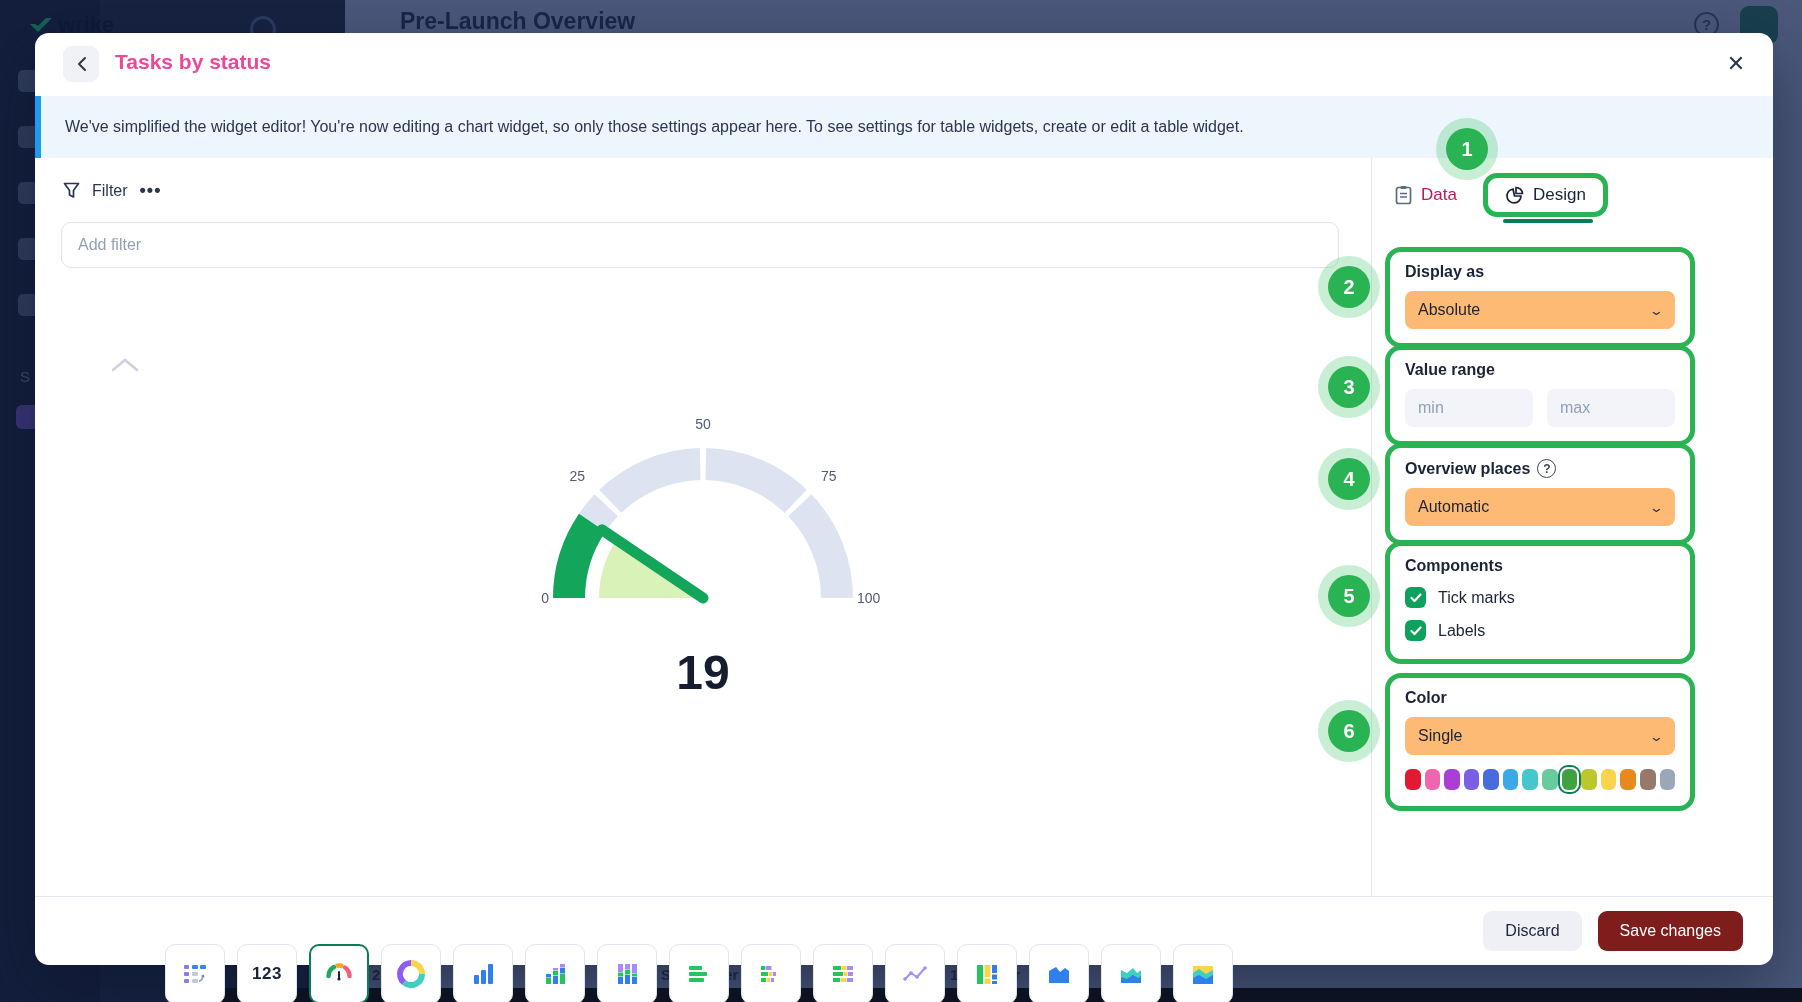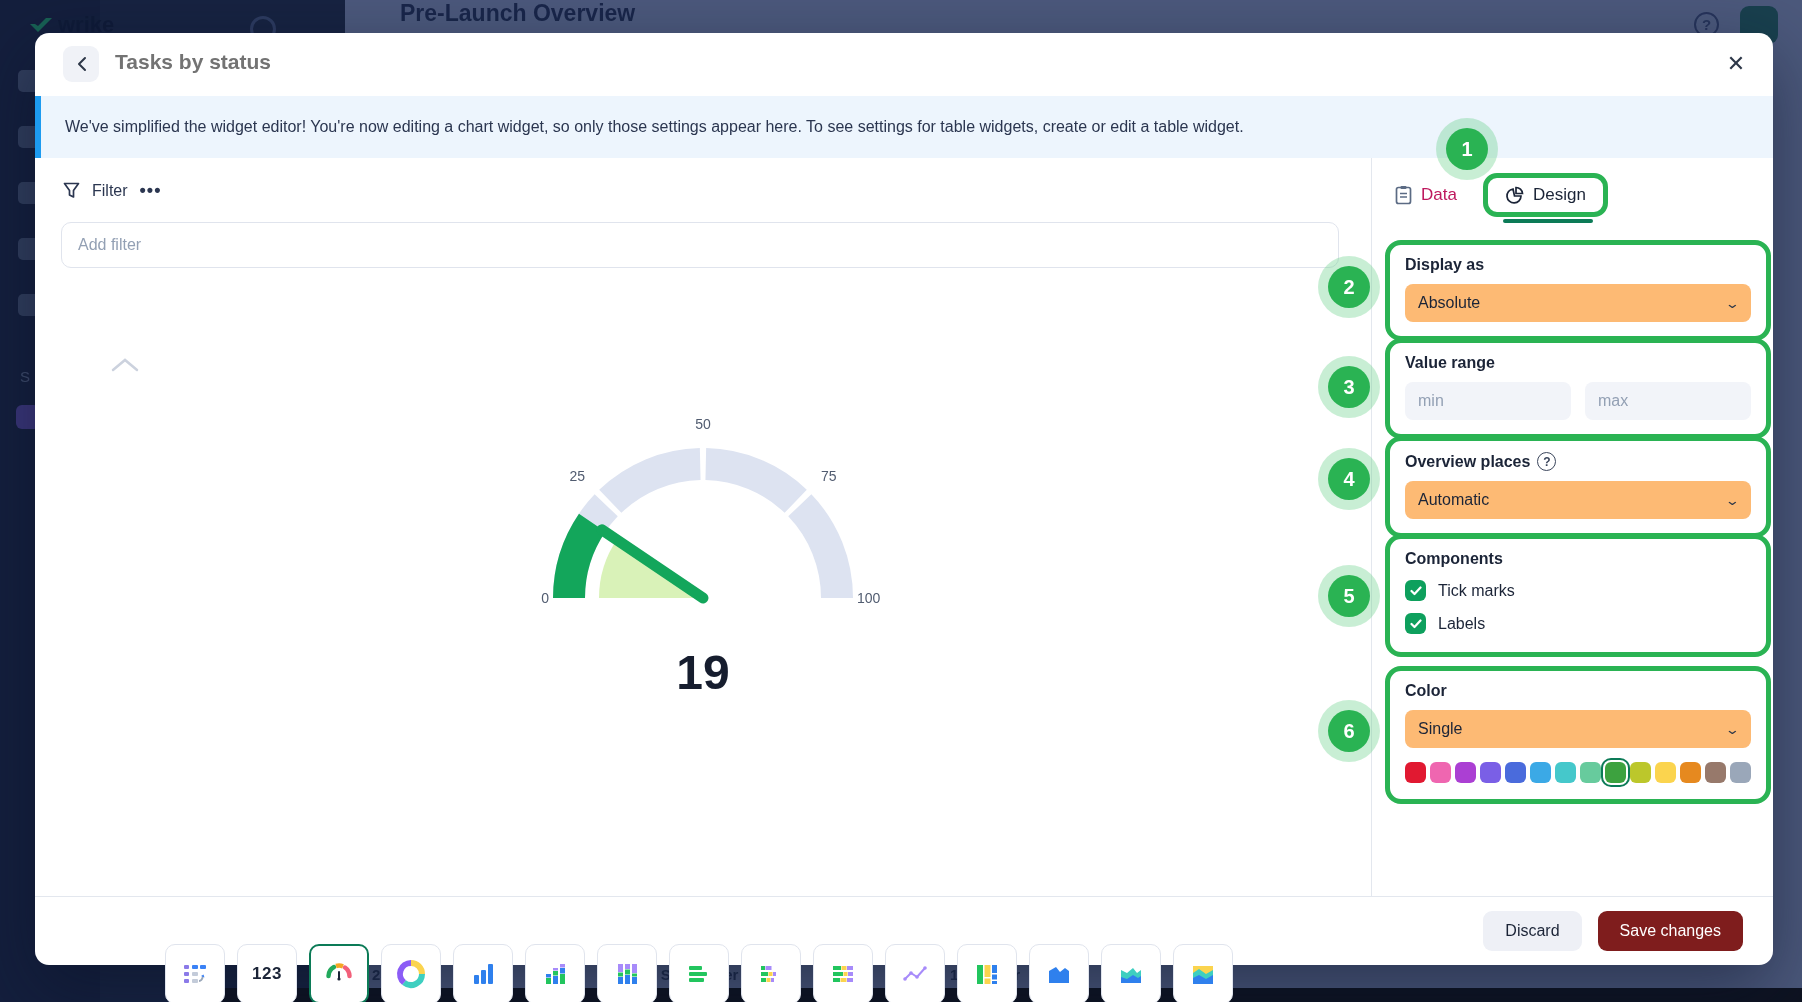--- a/index.html
+++ b/index.html
@@ -6,40 +6,40 @@
   html,body { width:1802px; height:1002px; overflow:hidden; }
   body { font-family:"Liberation Sans", sans-serif; background:#66759a; position:relative; color:#1e2536; }
 
   
   .bg { position:absolute; inset:0; }
   .bg-rail { position:absolute; left:0; top:0; width:100px; height:1002px; background:#16223f; }
   .bg-topbar { position:absolute; left:100px; top:0; width:245px; height:1002px; background:#1b2746; }
   .bg-logo-check { position:absolute; left:28px; top:16px; width:26px; height:20px; opacity:.75; }
   .bg-logo-text { position:absolute; left:58px; top:12px; font-size:22px; font-weight:700; color:#0e1a36; opacity:.8; }
   .bg-search { position:absolute; left:250px; top:16px; width:26px; height:26px; border:3px solid #3a4a72; border-radius:50%; }
-  .bg-title { position:absolute; left:400px; top:0; font-size:23px; font-weight:700; color:#1d2b52; }
+  .bg-title { position:absolute; left:400px; top:8px; font-size:23px; font-weight:700; color:#1d2b52; }
   .bg-help { position:absolute; left:1694px; top:12px; width:25px; height:25px; border:2.5px solid #31406a; border-radius:50%; color:#31406a; font-size:15px; font-weight:700; text-align:center; line-height:21px; }
   .bg-avatar { position:absolute; left:1740px; top:6px; width:38px; height:38px; border-radius:9px; background:#1d5158; }
   .bg-railicons { position:absolute; left:18px; top:70px; width:64px; display:flex; flex-direction:column; gap:34px; opacity:.35; }
   .bg-railicons span { width:22px; height:22px; border-radius:5px; background:#8fa0c4; display:block; }
   .bg-spaces { position:absolute; left:20px; top:368px; font-size:15px; color:#8fa0c4; opacity:.5; }
   .bg-purple { position:absolute; left:16px; top:405px; width:24px; height:24px; border-radius:6px; background:#7d5fe0; opacity:.55; }
   .bg-bottomstrip { position:absolute; left:345px; top:960px; width:1457px; height:42px; background:#66759a; }
   .bg-table-line { position:absolute; top:962px; width:1px; height:32px; background:#4d5c82; }
   .bg-cell { position:absolute; top:966px; font-size:15px; font-weight:700; color:#243457; }
   .bg-invite-pill { position:absolute; left:100px; top:955px; width:245px; height:47px; background:#1b2746; }
   .bg-scrollbar { position:absolute; left:170px; top:988px; width:1632px; height:14px; background:#0d1117; }
   .bg-scrim { position:absolute; inset:0; background:rgba(18,28,56,0.30); }
 
   
   .modal { position:absolute; left:35px; top:33px; width:1738px; height:932px; background:#fff; border-radius:14px; box-shadow:0 24px 70px rgba(10,18,40,.5); }
 
   .m-header { position:absolute; left:0; top:0; width:100%; height:63px; }
   .back-btn { position:absolute; left:28px; top:13px; width:36px; height:36px; border:none; border-radius:9px; background:#f0f2f7; cursor:pointer; display:flex; align-items:center; justify-content:center; }
-  .m-title { position:absolute; left:80px; top:17px; font-size:21px; font-weight:600; color:#737373; }
+  .m-title { position:absolute; left:80px; top:17px; font-size:21px; font-weight:600; color:#ec4899; }
   .close-btn { position:absolute; right:20px; top:14px; width:34px; height:34px; border:none; background:none; font-size:22px; color:#2d3748; cursor:pointer; line-height:34px; }
 
   .banner { position:absolute; left:0; top:63px; width:100%; height:62px; background:#edf5fd; display:flex; align-items:center; padding-left:30px; font-size:16px; color:#2b3650; }
   .banner::before { content:""; position:absolute; left:0; top:0; width:6px; height:100%; background:#1d9bf0; }
 
   .canvas { position:absolute; left:0; top:125px; width:1336px; height:738px; }
   .panel-divider { position:absolute; left:1336px; top:125px; width:1px; height:738px; background:#e3e7ee; }
   .footer-divider { position:absolute; left:0; top:863px; width:100%; height:1px; background:#e3e7ee; }
 
   .filter-row { position:absolute; left:28px; top:22px; display:flex; align-items:center; gap:12px; }
@@ -57,21 +57,21 @@
   .ct-btn { width:60px; height:60px; border:1px solid #e0e4ed; border-radius:10px; background:#fff; display:flex; align-items:center; justify-content:center; cursor:pointer; padding:0; }
   .ct-btn.selected { border:2px solid #0c7b57; }
   .ct-123 { font-size:17px; font-weight:700; color:#1b2437; letter-spacing:.5px; }
 
   
   .tabs { position:absolute; left:1360px; top:140px; display:flex; align-items:center; gap:26px; }
   .tab { display:flex; align-items:center; gap:9px; font-size:17px; color:#be185d; background:none; border:none; cursor:pointer; }
   .design-pill { display:flex; align-items:center; gap:9px; font-size:17px; color:#1b2437; background:#fff; border:5px solid #2ab353; border-radius:14px; padding:7px 17px; cursor:pointer; position:relative; z-index:3; }
   .tab-underline { position:absolute; left:1468px; top:186px; width:90px; height:4px; background:#0c7b57; border-radius:2px; }
 
-  .anno-box { position:absolute; left:1350px; width:386px; border:5px solid #2ab353; border-radius:16px; background:#fff; padding:11px 15px 14px; }
+  .anno-box { position:absolute; left:1350px; width:310px; border:5px solid #2ab353; border-radius:16px; background:#fff; padding:11px 15px 14px;margin-top:7px; }
   .sec-label { font-size:16px; font-weight:700; color:#1b2437; margin-bottom:10px; display:flex; align-items:center; gap:7px; }
   .select { height:38px; background:#fdba74; border-radius:8px; display:flex; align-items:center; justify-content:space-between; padding:0 13px; font-size:16px; color:#1b2437; cursor:pointer; }
   .chev { font-size:13px; color:#2d3748; transform:scaleX(1.4); }
   .range-row { display:flex; gap:14px; }
   .range-row input { flex:1; height:38px; background:#f2f4f9; border:none; border-radius:8px; padding:0 13px; font-size:16px; font-family:"Liberation Sans",sans-serif; min-width:0; }
   .range-row input::placeholder { color:#93a0b4; }
   .help-circ { width:19px; height:19px; border:1.6px solid #3b465c; border-radius:50%; font-size:12px; font-weight:600; color:#3b465c; display:inline-flex; align-items:center; justify-content:center; }
   .chk-row { display:flex; align-items:center; gap:12px; margin-top:12px; font-size:16px; color:#1b2437; cursor:pointer; }
   .chk { width:21px; height:21px; border-radius:6px; background:#0ea05d; display:flex; align-items:center; justify-content:center; flex-shrink:0; }
   .swatches { display:flex; gap:4px; margin-top:14px; }

